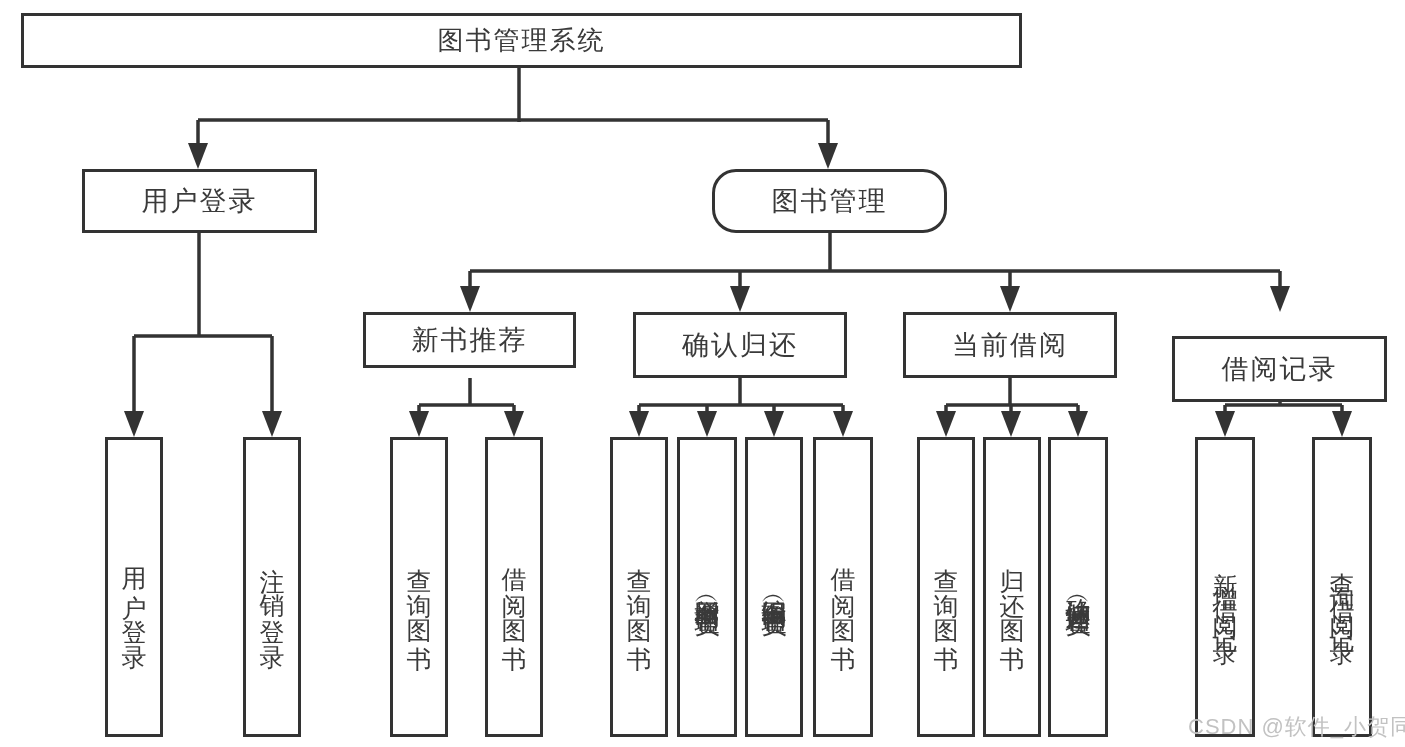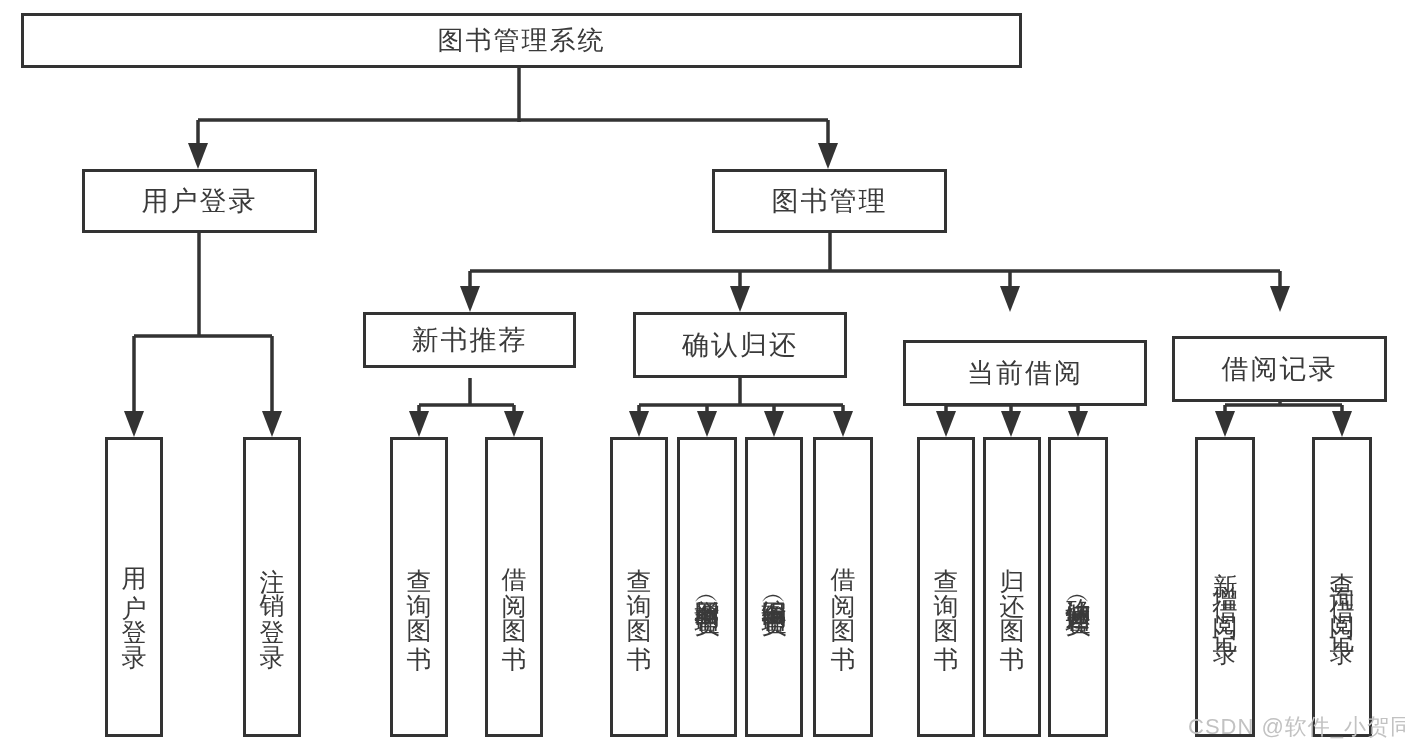--- a/index.html
+++ b/index.html
@@ -57,25 +57,25 @@
     top: 712px;
     font-size: 22px;
     color: var(--watermark);
     white-space: nowrap;
     letter-spacing: 1px;
   }
 
   
   #n-root  { left: 21px;  top: 13px;  width: 1001px; height: 55px; }
   #n-login { left: 82px;  top: 169px; width: 235px;  height: 64px; }
-  #n-mgmt  { left: 712px; top: 169px; width: 235px;  height: 64px; }
+  #n-mgmt  { left: 712px; top: 169px; width: 235px;  height: 64px; border-radius: 24px; }
 
   #n-recommend { left: 363px;  top: 312px; width: 213px; height: 56px; }
   #n-borrowing { left: 633px;  top: 312px; width: 214px; height: 66px; }
-  #n-current   { left: 903px;  top: 312px; width: 244px; height: 66px; margin-top: 28px; }
+  #n-current   { left: 903px;  top: 312px; width: 214px; height: 66px; }
   #n-records   { left: 1172px; top: 312px; width: 215px; height: 66px; margin-top: 24px; }
 
   .leaf { top: 437px; width: 58px; height: 300px; }
   #l-userlogin  { left: 105px; }
   #l-logout     { left: 243px; }
   #l-query-rec  { left: 390px; }
   #l-borrow-rec { left: 485px; }
   #l-query-bor  { left: 610px; }
   #l-add-adm    { left: 677px; width: 60px; }
   #l-edit-adm   { left: 745px; }

